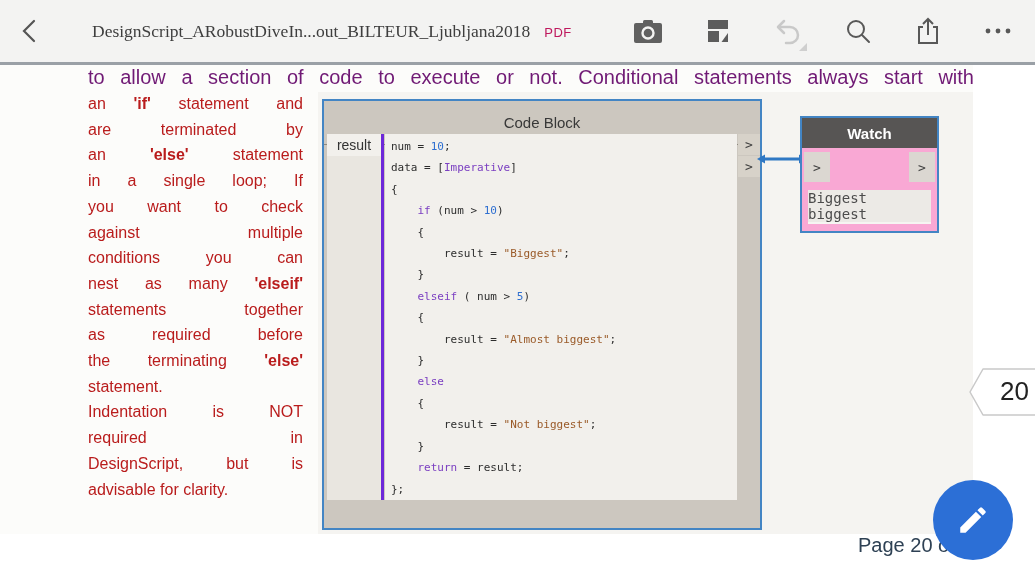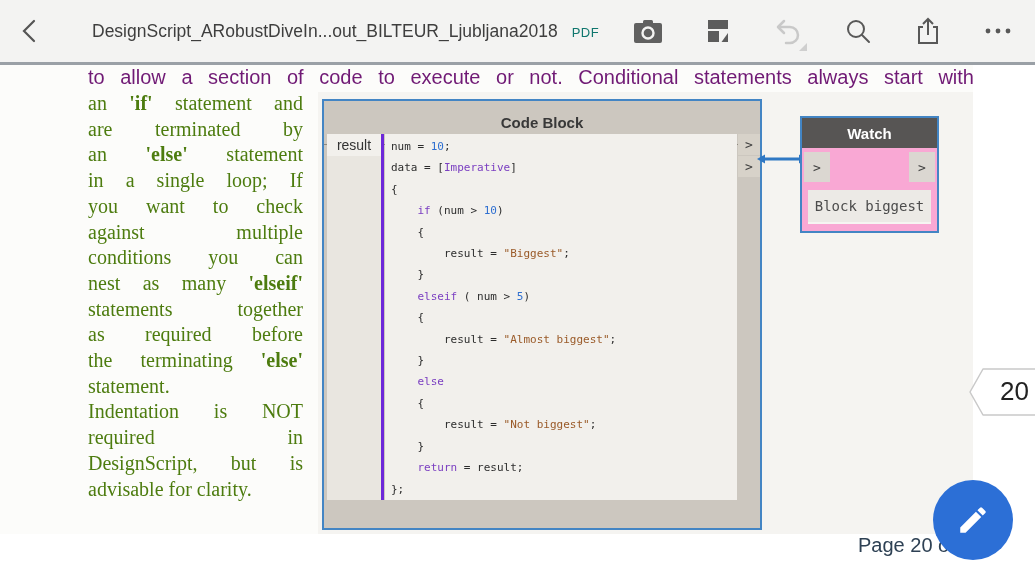--- a/index.html
+++ b/index.html
@@ -6,42 +6,42 @@
   body { width:1035px; height:582px; overflow:hidden; background:#fff;
          font-family:"Liberation Sans", sans-serif; }
   .screen { position:relative; width:1035px; height:582px; background:#fff; overflow:hidden; }
 
   
   .toolbar { position:absolute; left:0; top:0; width:1035px; height:62px;
              background:#f3f3f2; display:flex; align-items:center; padding:0 15px 0 8px; }
   .tb-btn { background:none; border:none; width:44px; height:44px; display:flex;
             align-items:center; justify-content:center; cursor:pointer; position:relative; flex:0 0 44px; }
   .title-wrap { display:flex; align-items:baseline; margin-left:40px; white-space:nowrap; }
-  .doc-title { font-size:17.5px; color:#3e3e3e; }
-  .file-type { font-size:13px; color:#0f766e; margin-left:14px; letter-spacing:.5px; }
+  .doc-title { font-size:17.5px; color:#3e3e3e;font-family:Liberation Serif, serif; }
+  .file-type { font-size:13px; color:#be185d; margin-left:14px; letter-spacing:.5px; }
   .tb-actions { margin-left:auto; display:flex; gap:26px; }
   .tri { position:absolute; right:3px; bottom:2px; width:0; height:0;
          border-left:8px solid transparent; border-bottom:8px solid #cfcfcf; }
   .page-gap { position:absolute; left:0; top:62px; width:1035px; height:3px; background:#9aa0a6; }
 
   
   .page { position:absolute; left:0; top:65px; width:973px; height:469px; background:#fcfcfa; }
   .intro { position:absolute; left:88px; top:-1px; width:886px; font-size:20px; line-height:26px;
            color:#701a75; text-align:justify; text-align-last:justify; }
-  .para-col { position:absolute; left:88px; top:26px; width:215px; font-size:20px;
-              line-height:25.7px; color:#4d7c0f;font-family:Liberation Serif, serif; }
+  .para-col { position:absolute; left:88px; top:26px; width:215px; font-size:16px;
+              line-height:25.7px; color:#b91c1c; }
   .pl { text-align:justify; text-align-last:justify; }
   .pl.left { text-align:left; text-align-last:left; }
   .figure { position:absolute; left:318px; top:27px; width:655px; height:442px; background:#f5f4f1; }
 
   
   .code-node { position:absolute; left:4px; top:7px; width:440px; height:431px;
                border:2px solid #4385c4; background:#ccc7bf; }
   .node-header { height:44px; display:flex; align-items:center; justify-content:center;
-                 font-size:15px; font-weight:bold; color:#383838; border-bottom:1px solid #8d897f; }
+                 font-size:15px; font-weight:normal; color:#383838; border-bottom:1px solid #8d897f; }
   .gutter { position:absolute; left:3px; top:33px; width:57px; height:366px;
             background:#e9e6e0; border-right:3px solid #6d28d9; }
   .gutter-label { height:22px; background:#f2f0ec; font-size:14px; color:#333;
                   display:flex; align-items:center; justify-content:center; }
   .code { position:absolute; left:61px; top:33px; width:352px; height:366px; background:#f2f0ec;
           padding:2px 0 0 6px; font-family:"DejaVu Sans Mono", monospace; font-size:11px;
           line-height:21.4px; color:#2d2d2d; white-space:pre; overflow:hidden; }
   .tok-k { color:#7b3fc1; }
   .tok-n { color:#2e6fd0; }
   .tok-s { color:#9a5a28; }
@@ -175,21 +175,21 @@
       <svg class="wire" width="52" height="14" viewBox="0 0 52 14">
         <path d="M4 7 H 48" stroke="#2f78c4" stroke-width="3"></path>
         <polygon points="1,7 9,2.5 9,11.5" fill="#2f78c4"></polygon>
         <polygon points="51,7 43,2.5 43,11.5" fill="#2f78c4"></polygon>
       </svg>
 
       <section class="watch-node">
         <div class="watch-header">Watch</div>
         <div class="wport left">&gt;</div>
         <div class="wport right">&gt;</div>
-        <div class="watch-value">Block biggest</div>
+        <div class="watch-value">Biggest biggest</div>
       </section>
 
     </div>
   </main>
 
   <div class="page-bubble">
     <svg width="66" height="48" viewBox="0 0 66 48">
       <path d="M14 1 H70 V47 H14 L1 24 Z" fill="#ffffff" stroke="#c9c9c9" stroke-width="1.5" stroke-linejoin="round"></path>
     </svg>
     <span class="num">20</span>

